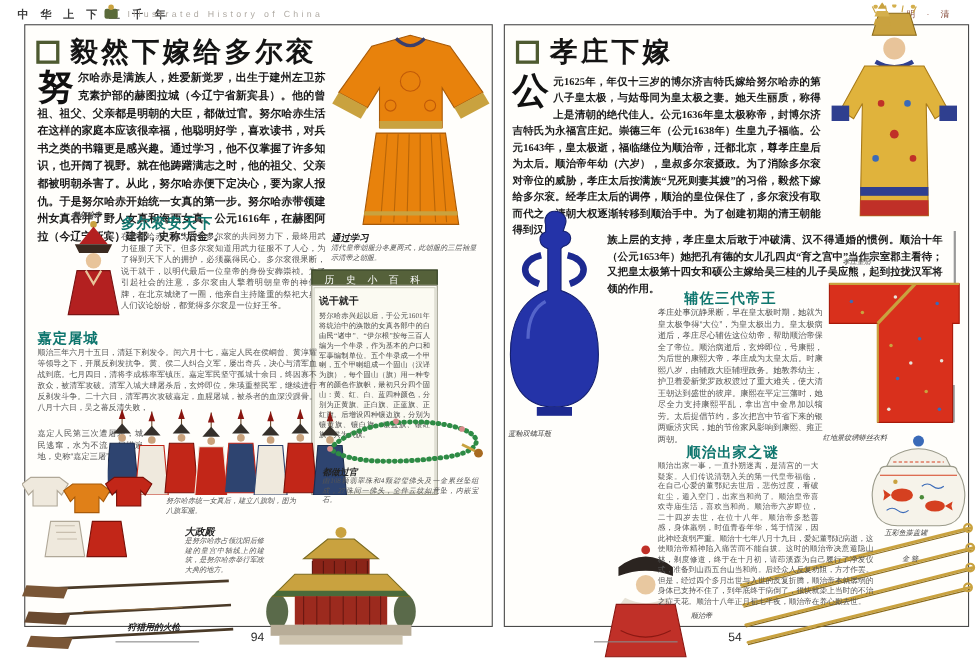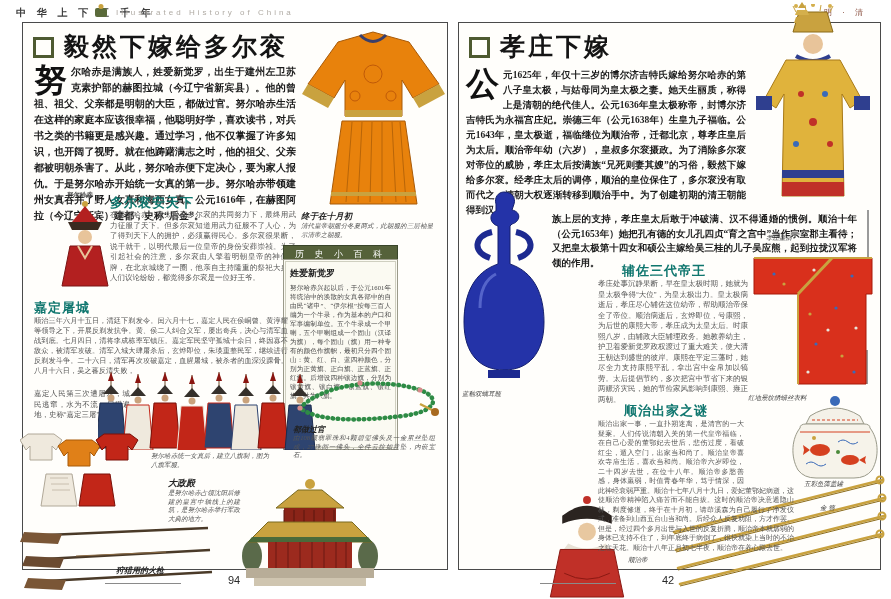--- a/index.html
+++ b/index.html
@@ -93,26 +93,26 @@
     <path d="M8,22 H42 L38,30 H12 Z" fill="#3a2a20"></path>
     <circle cx="25" cy="37" r="7" fill="#e8c49a"></circle>
     <path d="M10,46 L40,46 L48,86 L2,86 Z" fill="#b32020" stroke="#7a1515"></path>
     <path d="M18,46 L25,58 L32,46" stroke="#e8c49a" stroke-width="2" fill="none"></path>
   </svg>
 </span>
 
 <div class="abs sec-h" style="left:110px;top:194px;">多尔衮安天下</div>
 <div class="abs sec-b" style="left:110px;top:210px;width:186px;">在努尔哈赤、皇太极和多尔衮的共同努力下，最终用武力征服了天下。但多尔衮知道用武力征服不了人心，为了得到天下人的拥护，必须赢得民心。多尔衮很果断，说干就干，以明代最后一位皇帝的身份安葬崇祯。为了引起社会的注意，多尔衮由人擎着明朝皇帝的神位灵牌，在北京城绕了一圈，他亲自主持隆重的祭祀大典。人们议论纷纷，都觉得多尔衮是一位好王爷。</div>
 
-<div class="abs cap-t" style="left:301px;top:211px;">终于在十月初</div>
+<div class="abs cap-t" style="left:301px;top:211px;">通过学习</div>
 <div class="abs cap-b" style="left:301px;top:222px;width:132px;">清代皇帝朝服分冬夏两式，此朝服的三层袖显示清帝之朝服。</div>
 
 <div class="abs enc-hdr" style="left:283px;top:245px;width:113px;">历 史 小 百 科</div>
 <div class="abs enc-box" style="left:283px;top:259px;width:101px;height:178px;">
-  <div class="enc-t">姓爱新觉罗</div>
+  <div class="enc-t">说干就干</div>
   <div class="enc-b">努尔哈赤兴起以后，于公元1601年将统治中的涣散的女真各部中的自由民“诸申”、“伊尔根”按每三百人编为一个牛录，作为基本的户口和军事编制单位。五个牛录成一个甲喇，五个甲喇组成一个固山（汉译为旗），每个固山（旗）用一种专有的颜色作旗帜，最初只分四个固山：黄、红、白、蓝四种颜色，分别为正黄旗、正白旗、正蓝旗、正红旗。后增设四种镶边旗，分别为镶黄旗、镶白旗、镶蓝旗、镶红旗，共为八旗。</div>
 </div>
 
 <div class="abs sec-h" style="left:34px;top:299px;">嘉定屠城</div>
 <div class="abs sec-b" style="left:34px;top:316px;width:254px;font-size:7.2px;line-height:10px;">顺治三年六月十五日，清廷下剃发令。闰六月十七，嘉定人民在侯峒曾、黄淳耀等领导之下，开展反剃发抗争。黄、侯二人纠合义军，屡出奇兵，决心与清军血战到底。七月四日，清将李成栋率军镇压。嘉定军民坚守孤城十余日，终因寡不敌众，被清军攻破。清军入城大肆屠杀后，玄烨即位，朱瑛重整民军，继续进行反剃发斗争。二十六日，清军再次攻破嘉定，血腥屠城，被杀者的血深没踝骨。八月十六日，吴之蕃反清失败，</div>
 <div class="abs sec-b" style="left:34px;top:389px;width:96px;">嘉定人民第三次遭屠杀，城民逃窜，水为不流，尸横遍地，史称“嘉定三屠”。</div>
 
 <span class="abs" style="left:98px;top:372px;">
   <svg width="220" height="78" viewBox="0 0 220 78">
     <g transform="translate(0,0)">
@@ -366,13 +366,13 @@
       <path d="M73,66 l7,4 -1,-4 1,-4 Z" fill="#d54020"></path>
     <path d="M20,70 q5,-4 10,0 q5,4 10,0 M52,48 q5,-4 10,0 q5,4 10,0" stroke="#3a6ab8" fill="none"></path>
     <circle cx="52" cy="58" r="2" fill="#4a8a3a"></circle>
       <circle cx="28" cy="44" r="2" fill="#c9a23f"></circle>
   </svg>
 </span>
 <div class="abs cap-s" style="left:804px;top:480px;">五彩鱼藻盖罐</div>
 <div class="abs cap-s" style="left:820px;top:504px;z-index:2;">金  簪</div>
 
 <div class="abs rule" style="left:540px;top:583px;width:76px;"></div>
-<div class="abs pgnum" style="left:662px;top:574px;">42</div>
+<div class="abs pgnum" style="left:662px;top:574px;">54</div>
 
 </body></html>

